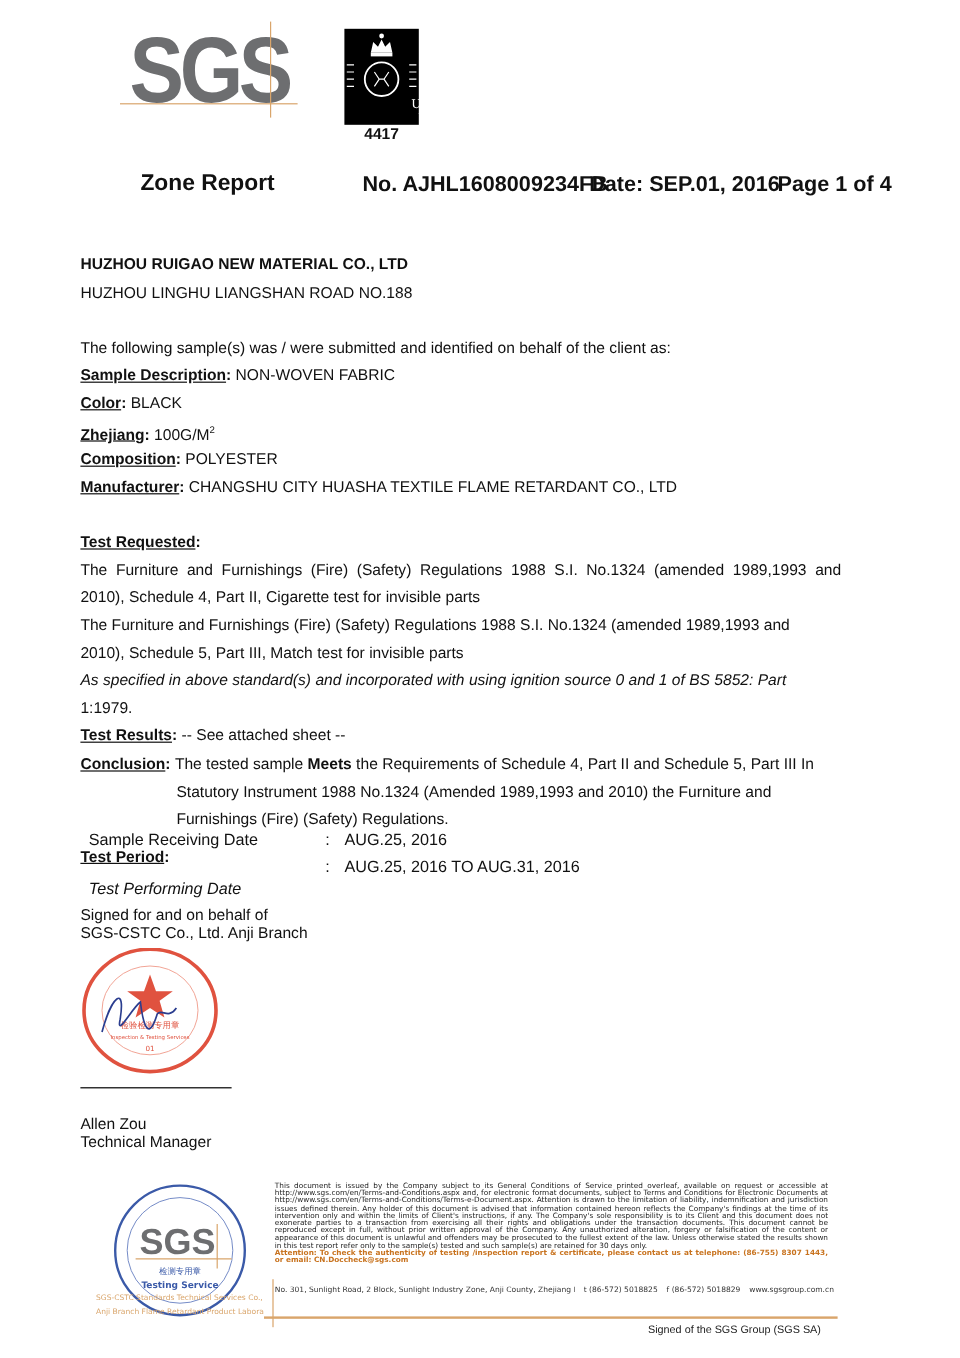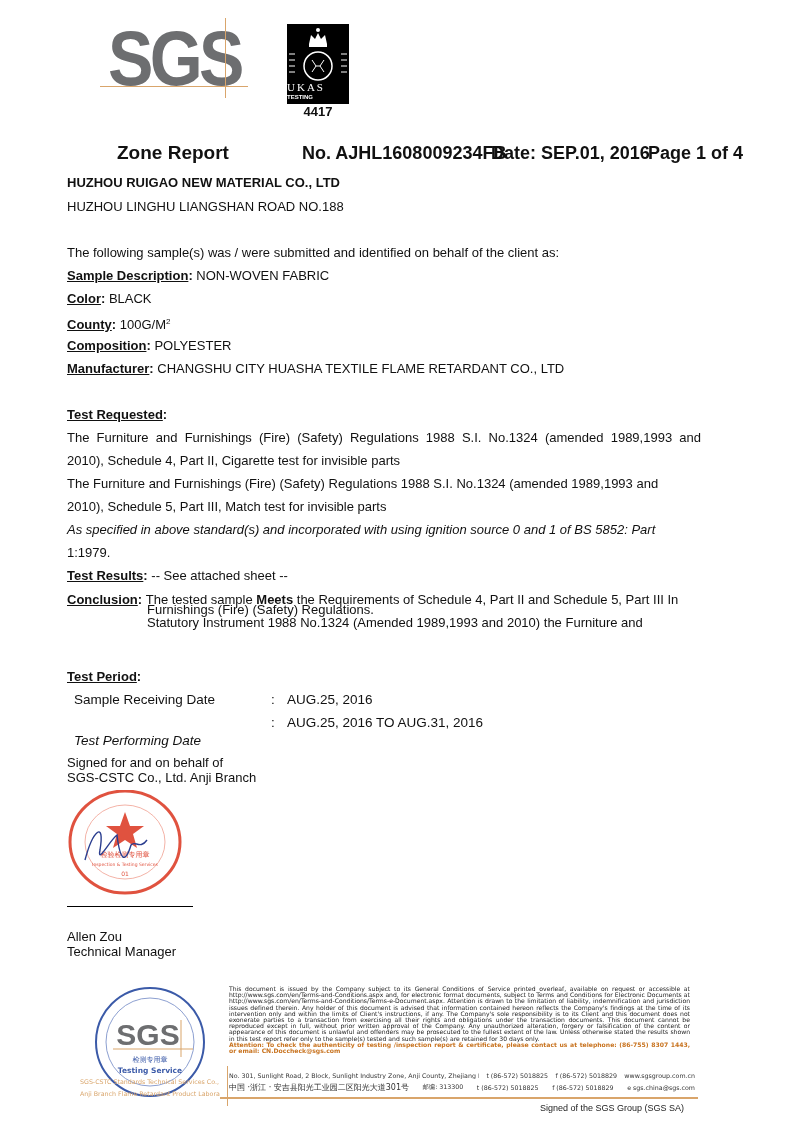--- a/index.html
+++ b/index.html
@@ -10,28 +10,28 @@
   
   .sgs-logo { left: 100px; top: 18px; width: 150px; height: 80px; }
   .sgs-letters { position: absolute; left: 8px; top: 2px; font-family: "Liberation Sans", sans-serif;
                  font-weight: bold; font-size: 74px; letter-spacing: -4px; color: #6d6e70;
                  transform: scaleX(0.92) scaleY(1.05); transform-origin: left top; line-height: 1; }
   .sgs-hline { position: absolute; left: 0; top: 68px; width: 148px; height: 1px; background: #d9a56b; }
   .sgs-vline { position: absolute; left: 125px; top: 0; width: 1px; height: 80px; background: #d9a56b; }
 
   
   .ukas { left: 287px; top: 24px; width: 62px; height: 80px; background: #000; }
-  .ukas-text { position: absolute; left: 0; width: 62px; text-align: left; color: #fff; }
+  .ukas-text { position: absolute; left: 0; width: 62px; text-align: center; color: #fff; padding-left: 44px; }
   .ukas-num { left: 287px; top: 104px; width: 62px; text-align: center; font-weight: bold; font-size: 13px; }
 
   
   .hdr { top: 143px; font-weight: bold; font-size: 18px; }
   .hdr-title { left: 117px; top: 142px; font-size: 19px; font-weight: bold; }
 
-  .t13 { font-size: 13px; line-height: 23px; }
+  .t13 { font-size: 13px; line-height: 23px; margin-top: 37px; }
   .lbl { font-weight: bold; text-decoration: underline; }
   .bold { font-weight: bold; }
 
   .justify-line { width: 634px; text-align: justify; text-align-last: justify; }
 
   .period-row { font-size: 13.5px; }
 
   
   .stamp { left: 65px; top: 790px; width: 123px; height: 105px; }
   .sig-line { left: 67px; top: 906px; width: 126px; height: 1px; background: #000; }
@@ -91,21 +91,21 @@
 
 <div class="abs t13" style="left:67px;top:241px;">The following sample(s) was / were submitted and identified on behalf of the client as:</div>
 
 <div class="abs t13" style="left:67px;top:264px;">
   <span class="lbl">Sample Description</span><span class="bold">: </span><span>NON-WOVEN FABRIC</span>
 </div>
 <div class="abs t13" style="left:67px;top:287px;">
   <span class="lbl">Color</span><span class="bold">: </span><span>BLACK</span>
 </div>
 <div class="abs t13" style="left:67px;top:310px;">
-  <span class="lbl">County</span><span class="bold">: </span><span>100G/M</span><sup style="font-size:8px;">2</sup>
+  <span class="lbl">Zhejiang</span><span class="bold">: </span><span>100G/M</span><sup style="font-size:8px;">2</sup>
 </div>
 <div class="abs t13" style="left:67px;top:334px;">
   <span class="lbl">Composition</span><span class="bold">: </span><span>POLYESTER</span>
 </div>
 <div class="abs t13" style="left:67px;top:357px;">
   <span class="lbl">Manufacturer</span><span class="bold">: </span><span>CHANGSHU CITY HUASHA TEXTILE FLAME RETARDANT CO., LTD</span>
 </div>
 
 <div class="abs t13" style="left:67px;top:403px;">
   <span class="lbl">Test Requested</span><span class="bold">:</span>
@@ -118,21 +118,21 @@
 <div class="abs t13" style="left:67px;top:541px;">1:1979.</div>
 
 <div class="abs t13" style="left:67px;top:564px;">
   <span class="lbl">Test Results</span><span class="bold">: </span><span>-- See attached sheet --</span>
 </div>
 
 <div class="abs t13" style="left:67px;top:588px;">
   <span class="lbl">Conclusion</span><span class="bold">: </span><span>The tested sample </span><span class="bold">Meets</span><span> the Requirements of Schedule 4, Part II and Schedule 5, Part III In</span>
 </div>
 <div class="abs t13" style="left:147px;top:611px;">Statutory Instrument 1988 No.1324 (Amended 1989,1993 and 2010) the Furniture and</div>
-<div class="abs t13" style="left:147px;top:598px;">Furnishings (Fire) (Safety) Regulations.</div>
+<div class="abs t13" style="left:147px;top:634px;">Furnishings (Fire) (Safety) Regulations.</div>
 
 <div class="abs t13" style="left:67px;top:665px;">
   <span class="lbl">Test Period</span><span class="bold">:</span>
 </div>
 <div class="abs period-row" style="left:74px;top:692px;">Sample Receiving Date</div>
 <div class="abs period-row" style="left:271px;top:692px;">:</div>
 <div class="abs period-row" style="left:287px;top:692px;">AUG.25, 2016</div>
 <div class="abs period-row" style="left:74px;top:733px;font-style:italic;">Test Performing Date</div>
 <div class="abs period-row" style="left:271px;top:715px;">:</div>
 <div class="abs period-row" style="left:287px;top:715px;">AUG.25, 2016 TO AUG.31, 2016</div>
@@ -181,22 +181,15 @@
 </div>
 
 <div class="abs footer-vline"></div>
 <div class="abs addr">
   <div class="addr-row">
     <span style="width:250px;white-space:nowrap;overflow:hidden;">No. 301, Sunlight Road, 2 Block, Sunlight Industry Zone, Anji County, Zhejiang Province, China 313300</span>
     <span>t (86-572) 5018825</span>
     <span>f (86-572) 5018829</span>
     <span>www.sgsgroup.com.cn</span>
   </div>
-  <div class="addr-row">
-    <span style="font-size:8px;">中国 ·浙江 · 安吉县阳光工业园二区阳光大道301号</span>
-    <span>邮编: 313300</span>
-    <span>t (86-572) 5018825</span>
-    <span>f (86-572) 5018829</span>
-    <span>e sgs.china@sgs.com</span>
-  </div>
 </div>
 <div class="abs footer-hline"></div>
 <div class="abs member">Signed of the SGS Group (SGS SA)</div>
 
 </body></html>

